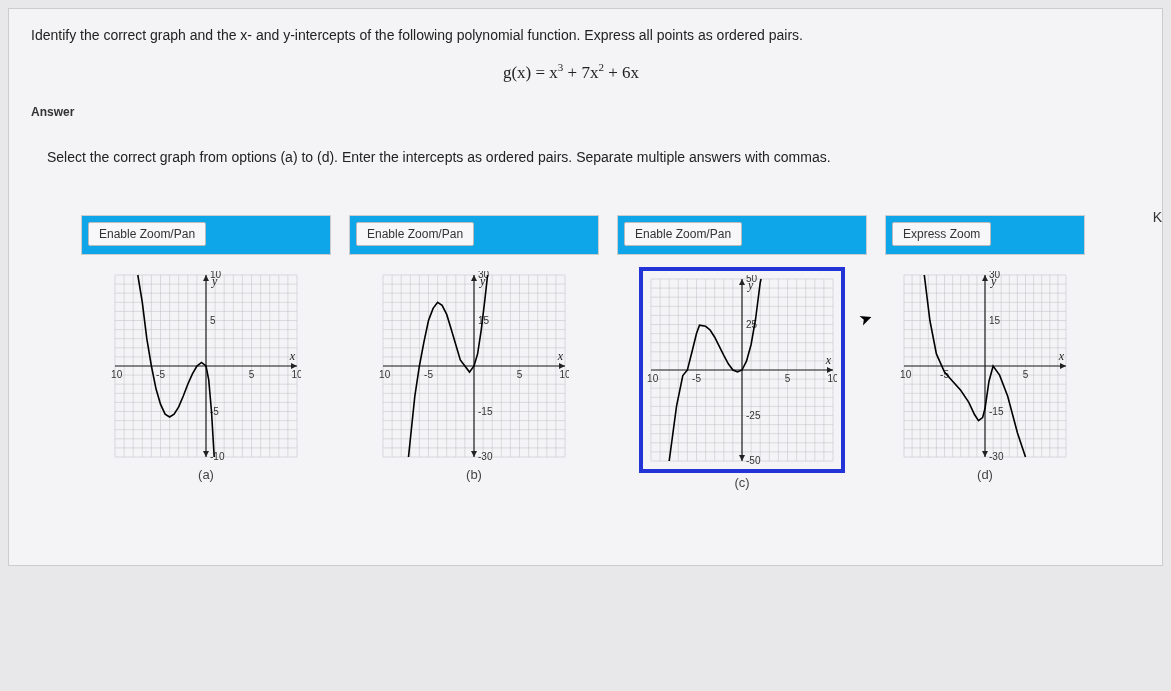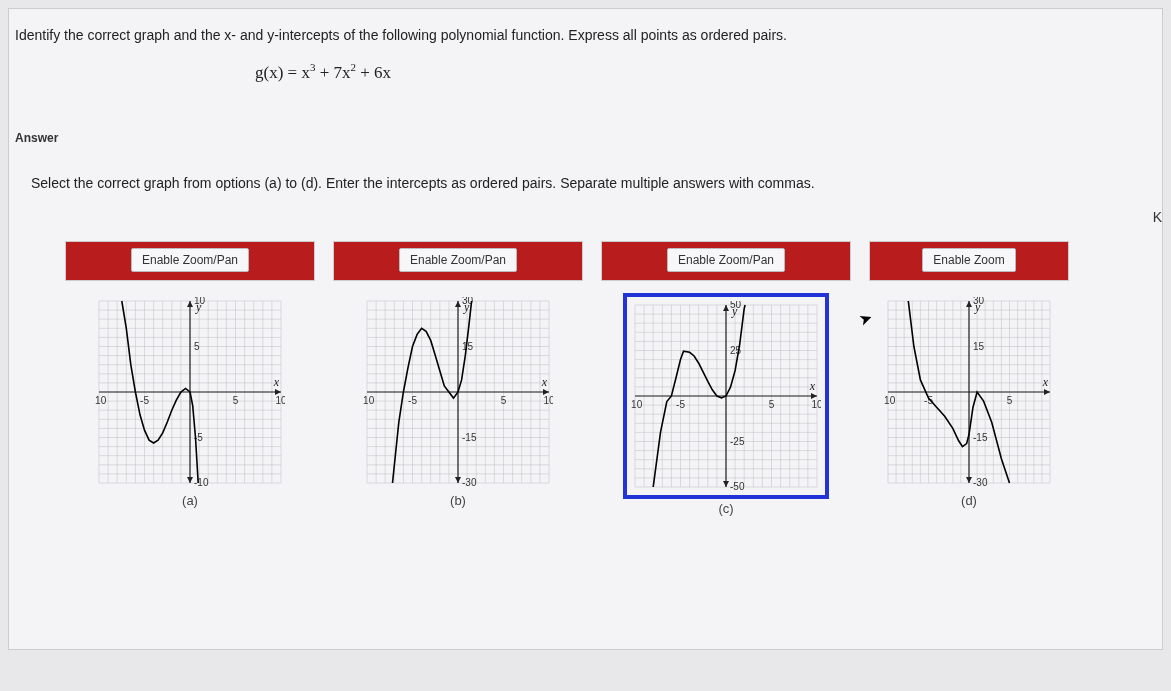--- a/index.html
+++ b/index.html
@@ -9,34 +9,34 @@
     color: #222;
     width: 1171px;
     height: 691px;
     overflow: hidden;
     position: relative;
   }
   .page {
     background: #f4f4f6;
     border: 1px solid #ccc;
     margin: 8px;
-    padding: 18px 22px 12px 6px;
-    height: 642px;
+    padding: 18px 22px 12px 22px;
+    height: 558px;
     position: relative;
   }
   .prompt {
     font-size: 14px;
     color: #222;
     margin-bottom: 18px;
   }
   .equation {
-    text-align: left;
+    text-align: center;
     font-family: "Times New Roman", serif;
     font-size: 17px;
-    margin: 10px 0 48px 240px;
+    margin: 10px 0 22px 240px;
     width: 600px;
   }
   .equation sup { font-size: 11px; vertical-align: super; }
   .answer-label {
     font-size: 12px;
     font-weight: bold;
     color: #333;
     margin-bottom: 30px;
   }
   .k-hint {
@@ -58,28 +58,28 @@
     align-items: flex-start;
     margin-left: 50px;
   }
   .option {
     position: relative;
     width: 250px;
   }
   .option.cut { width: 200px; }
   .zoom-row {
     display: flex;
-    justify-content: center;
+    justify-content: flex-start;
     margin-bottom: 12px;
     border-bottom: 1px solid #ccc;
     padding: 6px 6px 8px 6px;
     border-top: 1px solid #ccc;
     border-left: 1px solid #ccc;
     border-right: 1px solid #ccc;
-    background: #b91c1c;
+    background: #0ea5e9;
   }
   .zoom-btn {
     font-size: 12px;
     color: #333;
     background: #f7f7f9;
     border: 1px solid #bbb;
     padding: 4px 10px;
     cursor: pointer;
     border-radius: 2px;
   }
@@ -344,21 +344,21 @@
               <text x="101" y="14" class="axis-label">y</text>
               <path d="M22.2 186.0 L29.5 131.4 L35.8 100.5 L40.4 95.0 L45.0 76.8 L49.5 58.6 L52.5 50.2 L58.6 51.3 L63.1 55.0 L67.7 62.2 L72.3 71.3 L76.8 80.4 L81.3 88.8 L85.9 95.0 L90.5 97.0 L95.0 95.0 L99.5 86.1 L104.1 69.5 L108.6 44.0 L113.2 7.6 L114.1 4.0" class="curve"></path>
             </svg>
         </div>
       </div>
       <div class="opt-label">(c)</div>
     </div>
 
     <div class="option cut">
       <div class="zoom-row">
-        <button class="zoom-btn">Enable Zoom</button>
+        <button class="zoom-btn">Express Zoom</button>
       </div>
       <div class="graph-wrap">
         <div class="graph-frame">
           <svg width="170" height="190">
               <line x1="4" y1="186" x2="4" y2="4" class="grid-line"></line>
               <line x1="12.1" y1="186" x2="12.1" y2="4" class="grid-line"></line>
               <line x1="20.2" y1="186" x2="20.2" y2="4" class="grid-line"></line>
               <line x1="28.3" y1="186" x2="28.3" y2="4" class="grid-line"></line>
               <line x1="36.4" y1="186" x2="36.4" y2="4" class="grid-line"></line>
               <line x1="44.5" y1="186" x2="44.5" y2="4" class="grid-line"></line>

